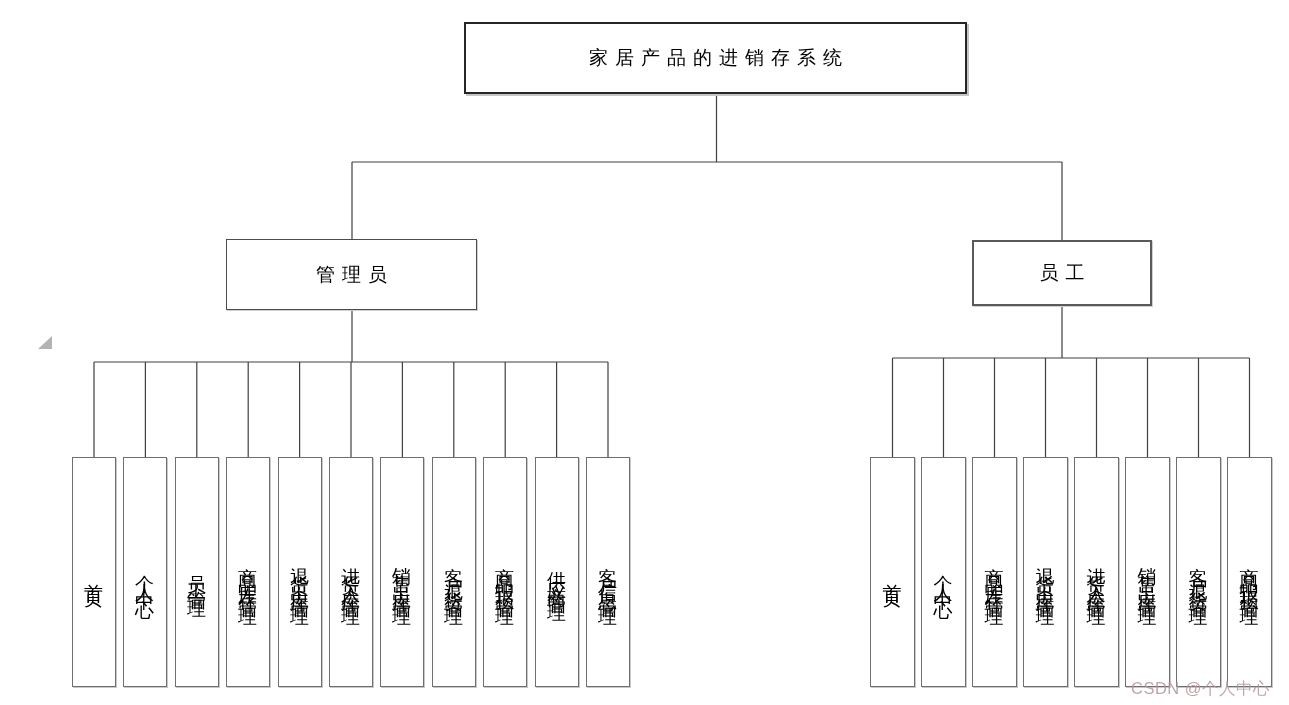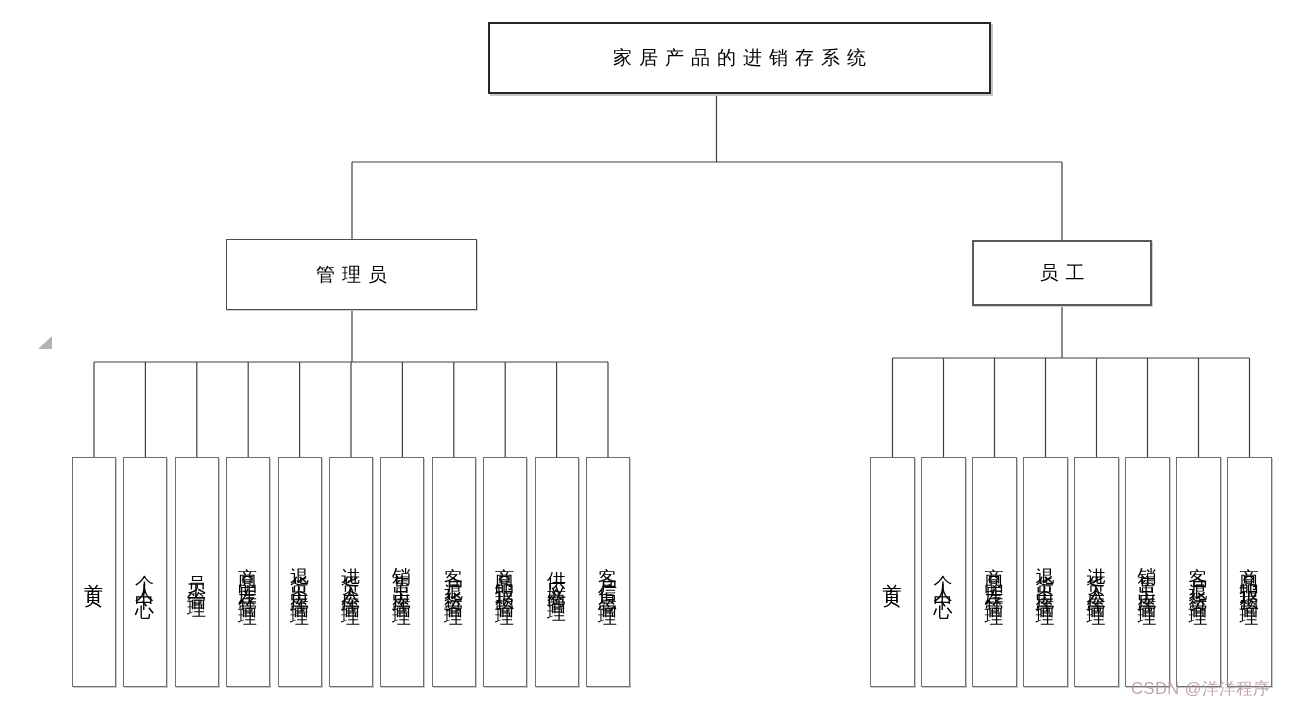--- a/index.html
+++ b/index.html
@@ -26,21 +26,21 @@
     display: flex;
     align-items: center;
     justify-content: center;
     box-sizing: border-box;
     z-index: 2;
     font-size: 19px;
     color: #000;
   }
 
   .node.root {
-    left: 488px; top: 22px; width: 503px; height: 72px;
+    left: 464px; top: 22px; width: 503px; height: 72px;
     border: 2px solid #262626;
     box-shadow: 2px 2px 0 #c6c6c6;
   }
   .node.branch-admin {
     left: 226px; top: 239px; width: 251px; height: 71px;
     border: 1.5px solid #4c4c4c;
     box-shadow: 1px 1px 0 #cfcfcf;
   }
   .node.branch-staff {
     left: 972px; top: 240px; width: 180px; height: 66px;
@@ -199,15 +199,15 @@
   </div>
   <div class="leaf w-staff" style="left:1176px">
     <span class="vtext">客户退货管理</span>
   </div>
   <div class="leaf w-staff" style="left:1227px">
     <span class="vtext">商品报损管理</span>
   </div>
 
   <div class="corner-triangle"></div>
 
-  <div class="watermark">CSDN @洋洋程序</div>
+  <div class="watermark">CSDN @个人中心</div>
 
 </div>
 
 </body></html>

